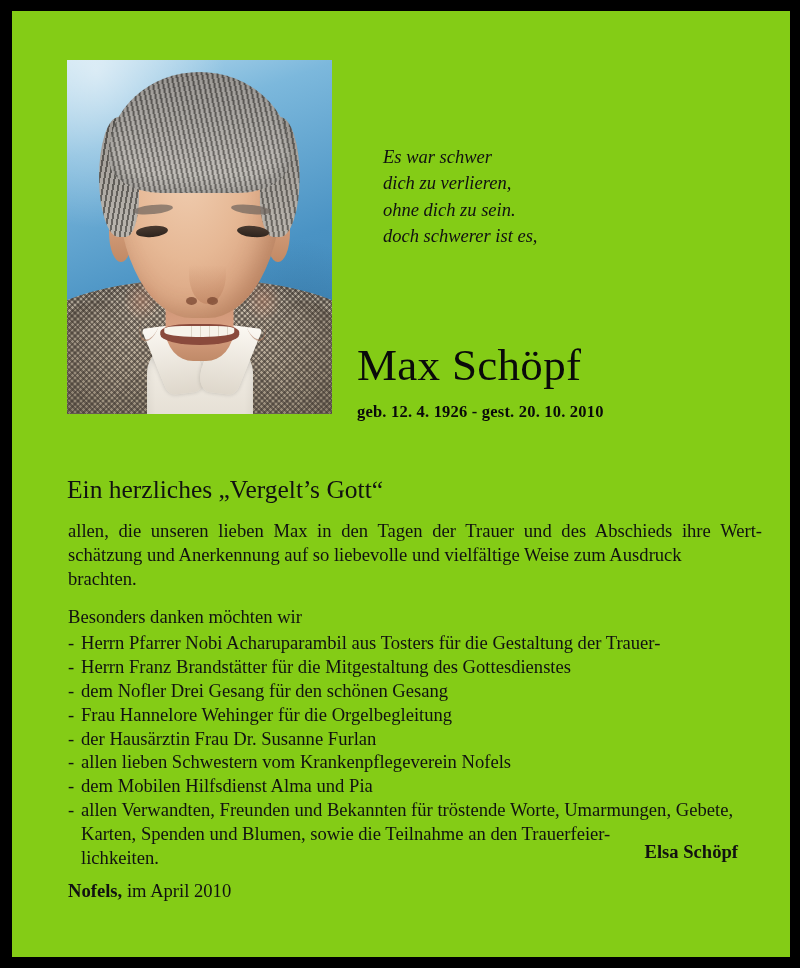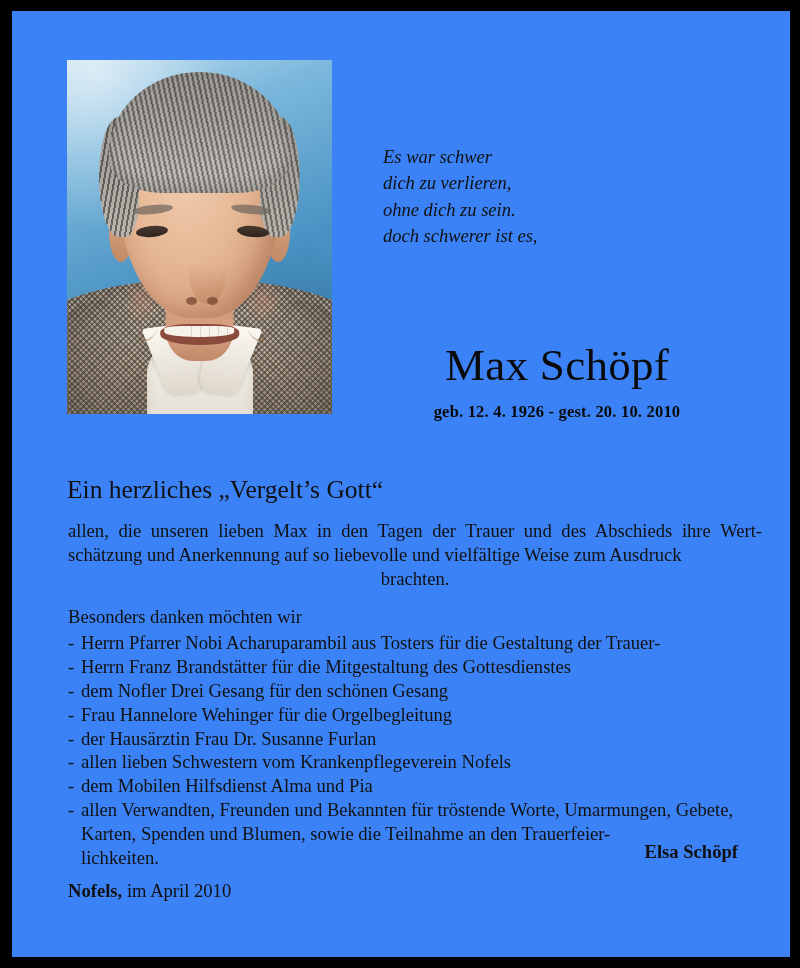--- a/index.html
+++ b/index.html
@@ -18,21 +18,21 @@
     box-sizing: border-box;
     background: #000000;
     padding: 11px 10px 11px 12px;
     overflow: hidden;
   }
 
   .sheet {
     position: relative;
     width: 100%;
     height: 100%;
-    background: #3b82f6;
+    background: #84cc16;
     box-sizing: border-box;
     overflow: hidden;
   }
 
   
   .photo {
     position: absolute;
     left: 55px;
     top: 49px;
     width: 265px;
@@ -273,21 +273,21 @@
     color: #111111;
   }
   .poem div { white-space: pre; }
 
   
   .name-block {
     position: absolute;
     left: 345px;
     top: 331px;
     width: 400px;
-    text-align: center;
+    text-align: left;
   }
   .name {
     font-size: 45px;
     line-height: 1.05;
     color: #0a0a0a;
     letter-spacing: 0.3px;
   }
   .dates {
     margin-top: 13px;
     font-size: 16.5px;
@@ -308,21 +308,21 @@
     position: absolute;
     left: 56px;
     top: 508px;
     width: 694px;
     font-size: 18.6px;
     line-height: 1.30;
     color: #111111;
     text-align: justify;
     text-justify: inter-word;
   }
-  .intro .last-line { text-align: center; }
+  .intro .last-line { text-align: left; }
 
   .thanks-lead {
     position: absolute;
     left: 56px;
     top: 595px;
     font-size: 18.6px;
     color: #111111;
   }
   .thanks-list {
     position: absolute;

